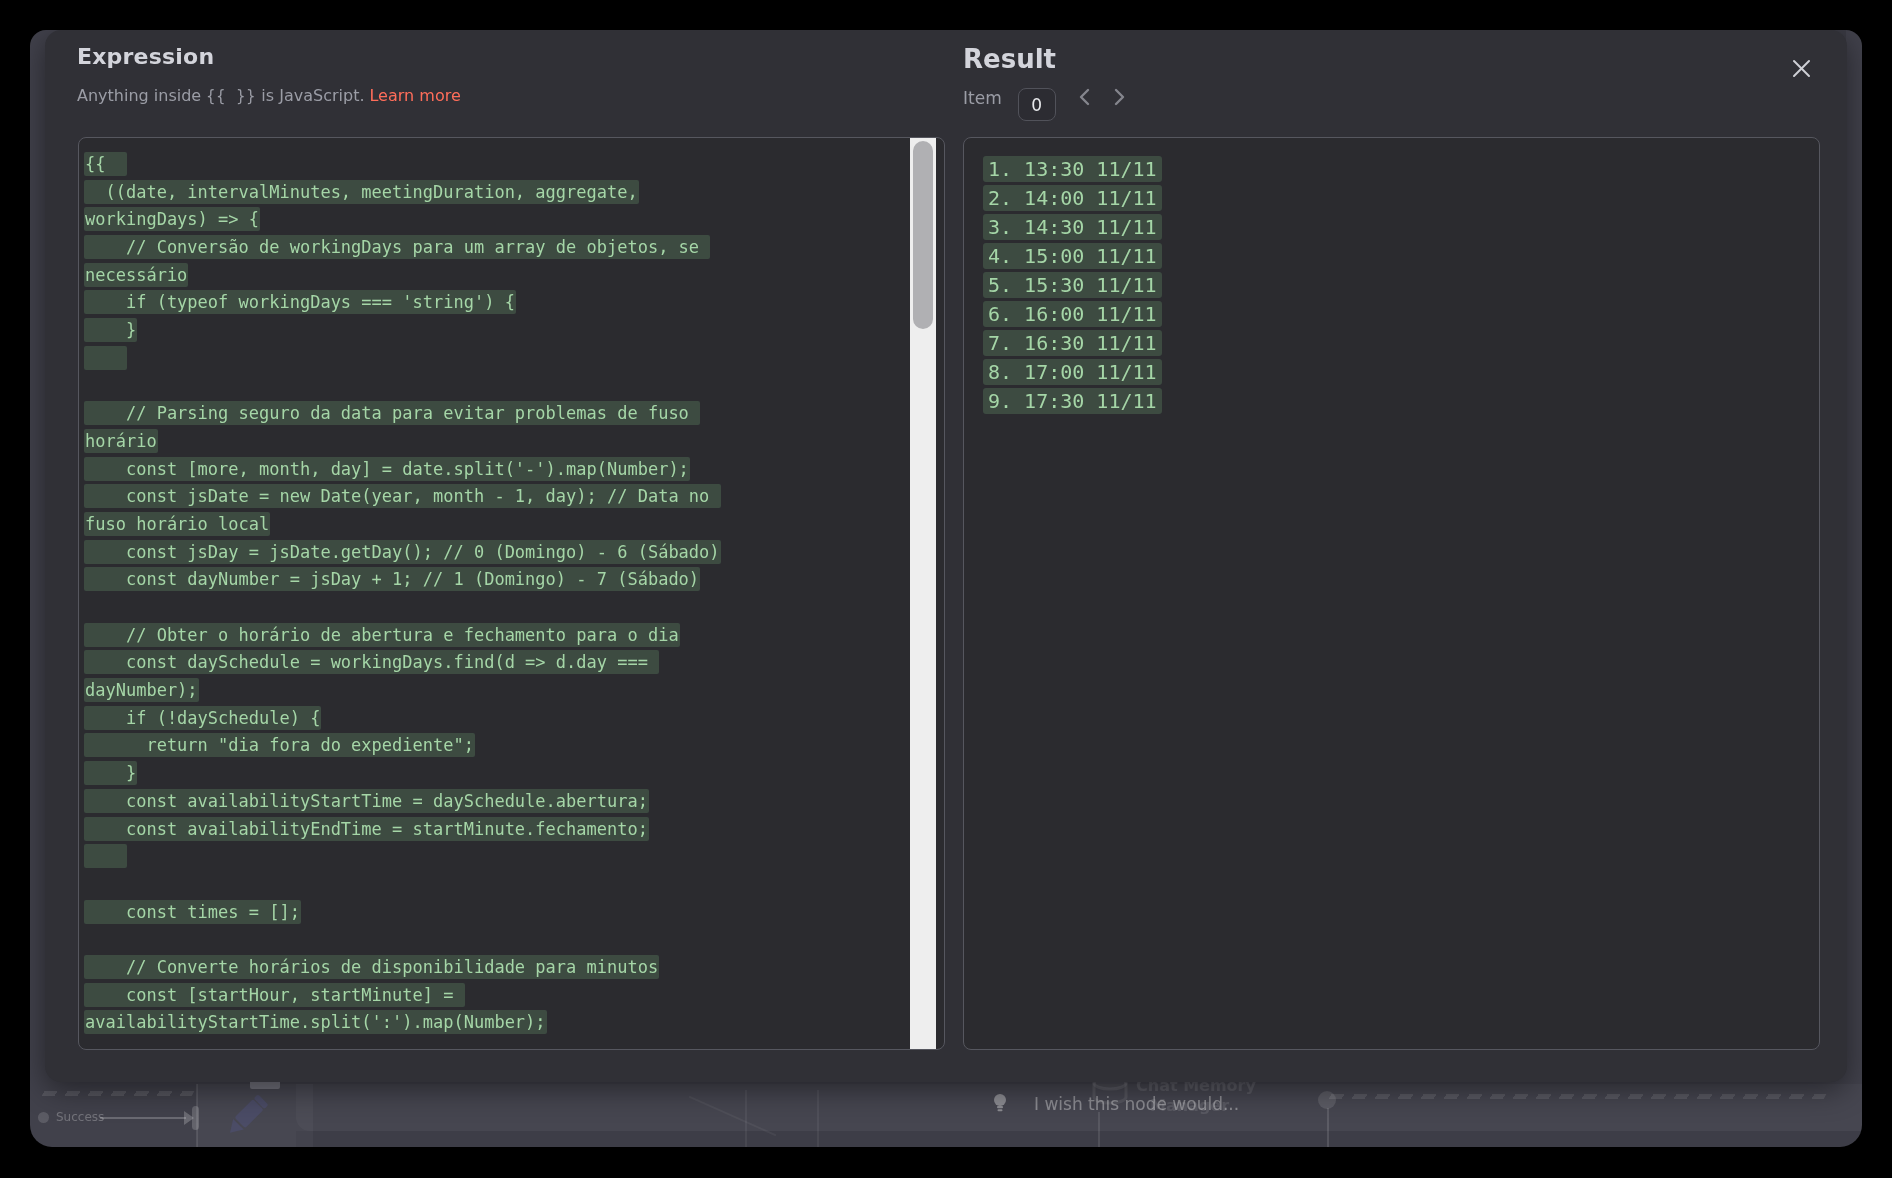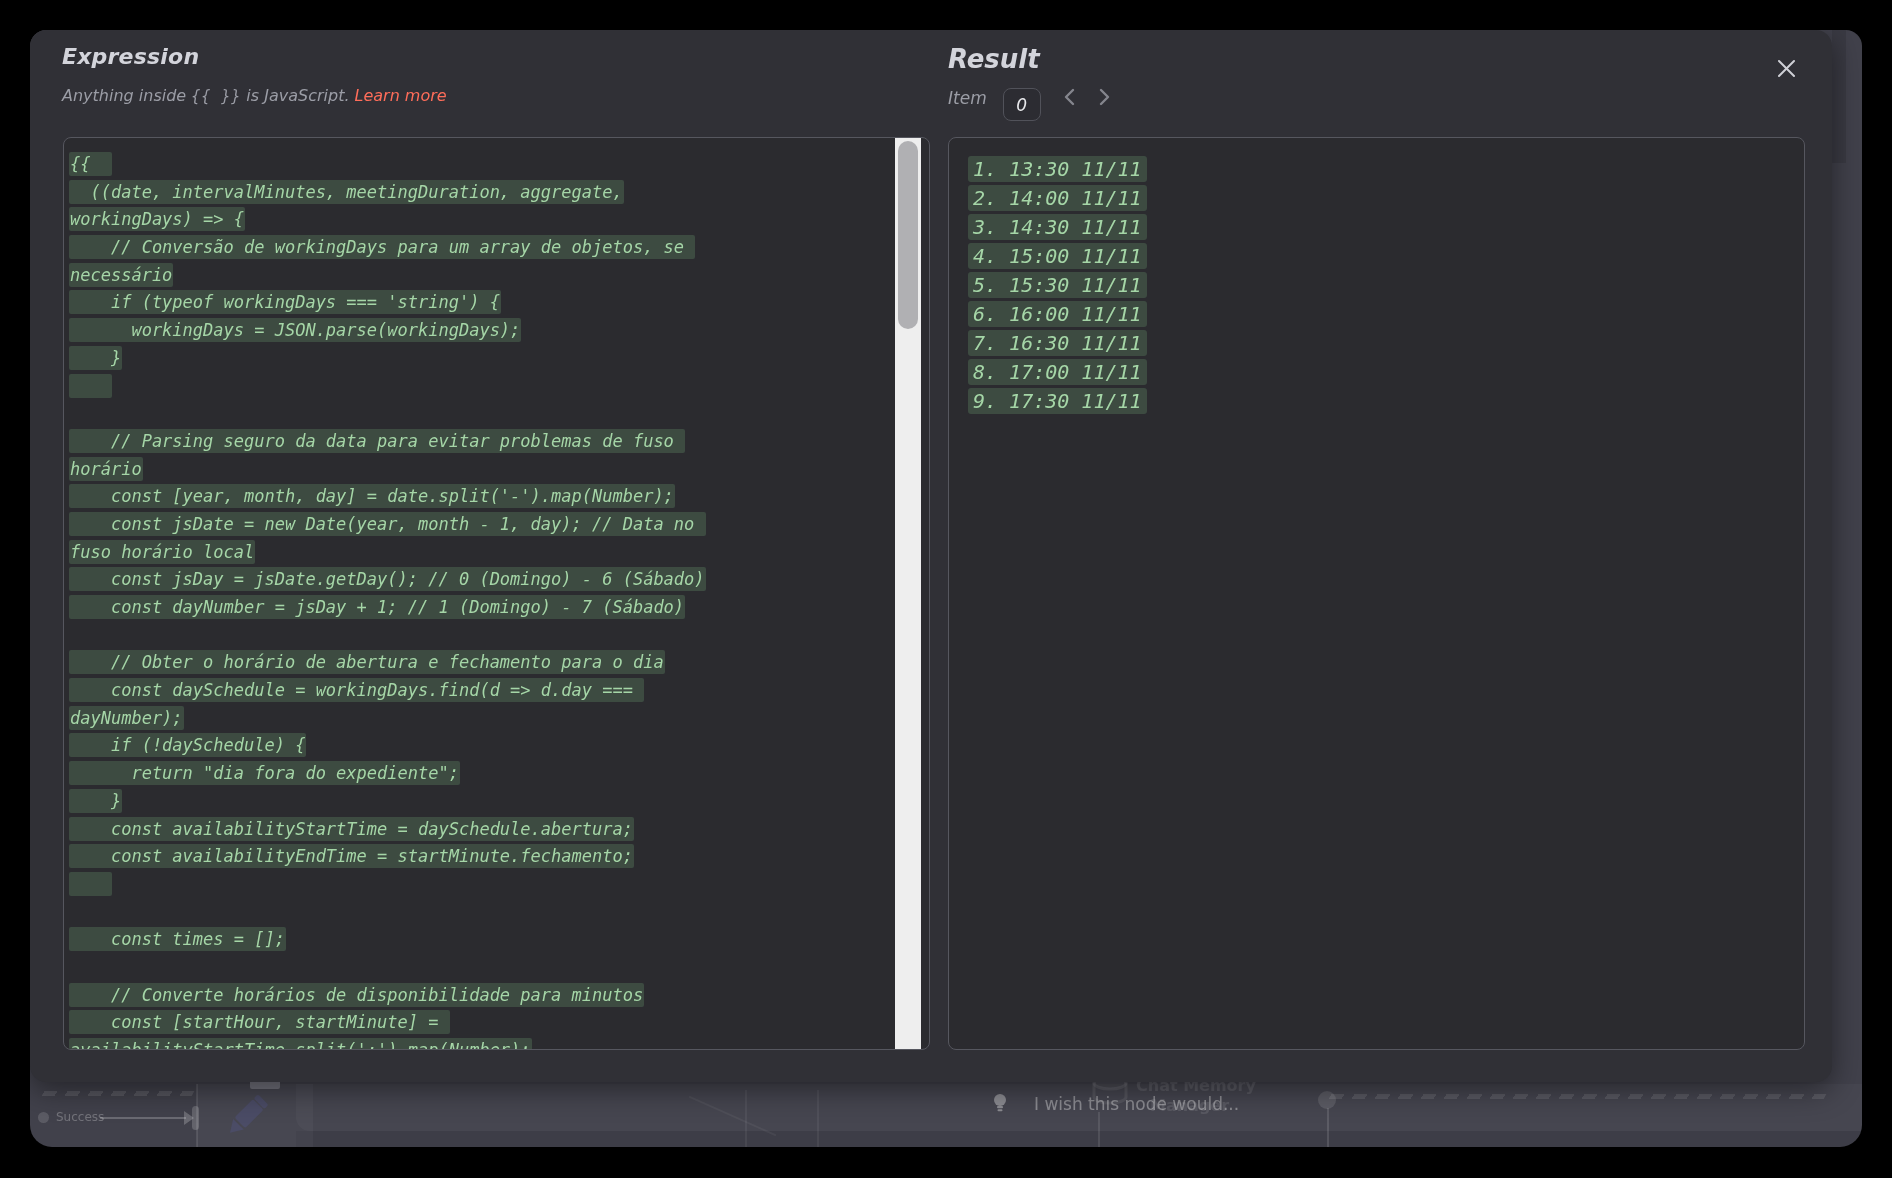--- a/index.html
+++ b/index.html
@@ -45,22 +45,22 @@
   .cyl-wrap    { position:absolute; left:1060px; top:1044px; opacity:0.55; }
   .node-lbl    { position:absolute; font-size:16px; color:rgba(255,255,255,0.11); font-weight:600; }
   .node-lbl.l1 { left:1106px; top:1046px; }
   .node-lbl.l2 { left:1120px; top:1066px; }
   .link-dot    { position:absolute; left:1288px; top:1061px; width:18px; height:18px; border-radius:50%;
                  background:rgba(255,255,255,0.12); }
   .wish-bar  { position:absolute; left:962px; top:1063px; display:flex; align-items:center; gap:26px; }
   .wish-text { font-size:17px; color:rgba(255,255,255,0.38); }
 
   
-  .modal { position:absolute; left:0; top:0; width:1802px; height:1052px;
-           background:#303036; border-radius:16px; box-shadow:0 8px 30px rgba(0,0,0,0.45);font-style:italic; }
+  .modal { position:absolute; left:15px; top:0; width:1802px; height:1052px;
+           background:#303036; border-radius:16px; box-shadow:0 8px 30px rgba(0,0,0,0.45); }
 
   .exp-title { position:absolute; left:32px; top:14px; font-size:22px; font-weight:700; color:#d3d4db;
                letter-spacing:0.2px; }
   .subtitle  { position:absolute; left:32px; top:56px; font-size:16px; color:#9b9da6; }
   .subtitle .braces { font-family:"DejaVu Sans Mono",monospace; font-size:15px; letter-spacing:1px; }
   .subtitle .lm { color:#ff6d5a; cursor:pointer; }
   .subtitle span { margin-right:5px; }
 
   .res-title  { position:absolute; left:918px; top:14px; font-size:26px; font-weight:700; color:#d3d4db; }
   .item-row   { position:absolute; left:918px; top:58px; display:flex; align-items:flex-start; }
@@ -179,27 +179,26 @@
     </div>
 
     <div class="panel code-panel">
       <div class="code-lines">
           <div class="crow"><span class="hl">{{  </span></div>
           <div class="crow"><span class="hl">  ((date, intervalMinutes, meetingDuration, aggregate,</span></div>
           <div class="crow"><span class="hl">workingDays) =&gt; {</span></div>
           <div class="crow"><span class="hl">    // Conversão de workingDays para um array de objetos, se </span></div>
           <div class="crow"><span class="hl">necessário</span></div>
           <div class="crow"><span class="hl">    if (typeof workingDays === 'string') {</span></div>
-          <div class="crow"><span class="hl">      workingDays = JSON.parse(workingDays);</span></div>
           <div class="crow"><span class="hl">    }</span></div>
           <div class="crow"><span class="hl">    </span></div>
           <div class="crow"></div>
           <div class="crow"><span class="hl">    // Parsing seguro da data para evitar problemas de fuso </span></div>
           <div class="crow"><span class="hl">horário</span></div>
-          <div class="crow"><span class="hl">    const [year, month, day] = date.split('-').map(Number);</span></div>
+          <div class="crow"><span class="hl">    const [more, month, day] = date.split('-').map(Number);</span></div>
           <div class="crow"><span class="hl">    const jsDate = new Date(year, month - 1, day); // Data no </span></div>
           <div class="crow"><span class="hl">fuso horário local</span></div>
           <div class="crow"><span class="hl">    const jsDay = jsDate.getDay(); // 0 (Domingo) - 6 (Sábado)</span></div>
           <div class="crow"><span class="hl">    const dayNumber = jsDay + 1; // 1 (Domingo) - 7 (Sábado)</span></div>
           <div class="crow"></div>
           <div class="crow"><span class="hl">    // Obter o horário de abertura e fechamento para o dia</span></div>
           <div class="crow"><span class="hl">    const daySchedule = workingDays.find(d =&gt; d.day === </span></div>
           <div class="crow"><span class="hl">dayNumber);</span></div>
           <div class="crow"><span class="hl">    if (!daySchedule) {</span></div>
           <div class="crow"><span class="hl">      return "dia fora do expediente";</span></div>

